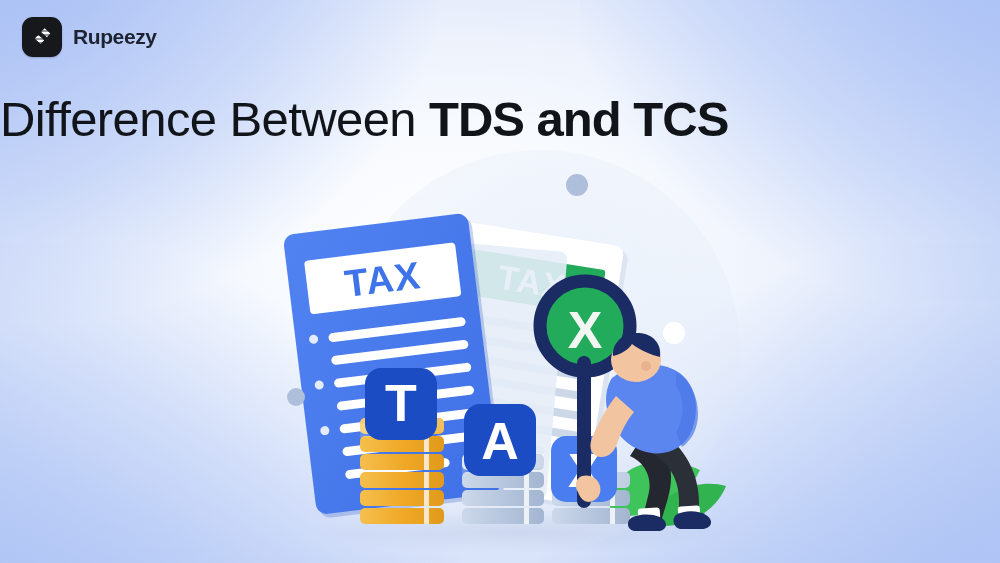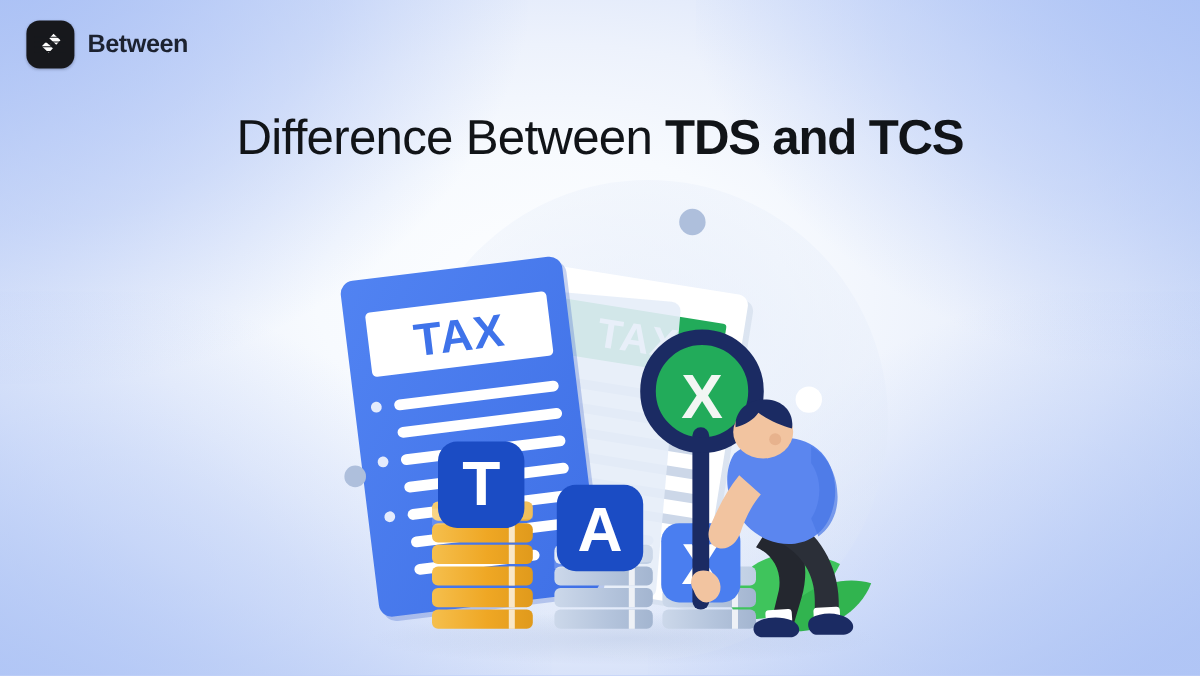--- a/index.html
+++ b/index.html
@@ -48,22 +48,21 @@
     display:flex; align-items:center; justify-content:center;
     box-shadow:0 1px 2px rgba(20,25,50,.22);
   }
   .logo-text {
     font-size:21px; font-weight:bold; letter-spacing:-.4px;
     color:#1c2230;
   }
   
   .page-title {
     position:absolute; left:0; right:0; top:92px;
-    text-align:center;
-    font-size:41px; line-height:1.12; color:#111418;
+    font-size:49px; line-height:1.12; color:#111418;
     letter-spacing:-.6px;
     font-weight:400;
     white-space:nowrap;
   }
   .page-title .em { font-weight:bold; letter-spacing:-1px; }
   
   .illo { position:absolute; left:0; top:0; width:1000px; height:563px; }
   .illo svg { display:block; }
 </style>
 </head>
@@ -84,21 +83,21 @@
           <path d="M15.6 4.2 L21.4 9.6 L17.9 13.3 L15.0 10.6 L12.2 13.6 L15.1 16.3 L11.6 20.0 L5.8 14.6 L9.3 10.9 L12.1 13.5 L14.9 10.5 L12.1 7.9 Z"></path>
         </g>
         <g stroke="#17181c" stroke-width="0.9">
           <line x1="0" y1="7" x2="26" y2="7"></line>
           <line x1="0" y1="11" x2="26" y2="11"></line>
           <line x1="0" y1="15" x2="26" y2="15"></line>
           <line x1="0" y1="19" x2="26" y2="19"></line>
         </g>
       </svg>
     </div>
-    <span class="logo-text">Between</span>
+    <span class="logo-text">Rupeezy</span>
   </div>
 
   <h1 class="page-title"><span>Difference Between </span><span class="em">TDS and TCS</span></h1>
 
   <div class="illo">
   <svg width="1000" height="563" viewBox="0 0 1000 563" aria-hidden="true">
     <defs>
       <linearGradient id="gGold" x1="0" y1="0" x2="1" y2="0">
         <stop offset="0%" stop-color="#f5bf4d"></stop>
         <stop offset="55%" stop-color="#efa724"></stop>

